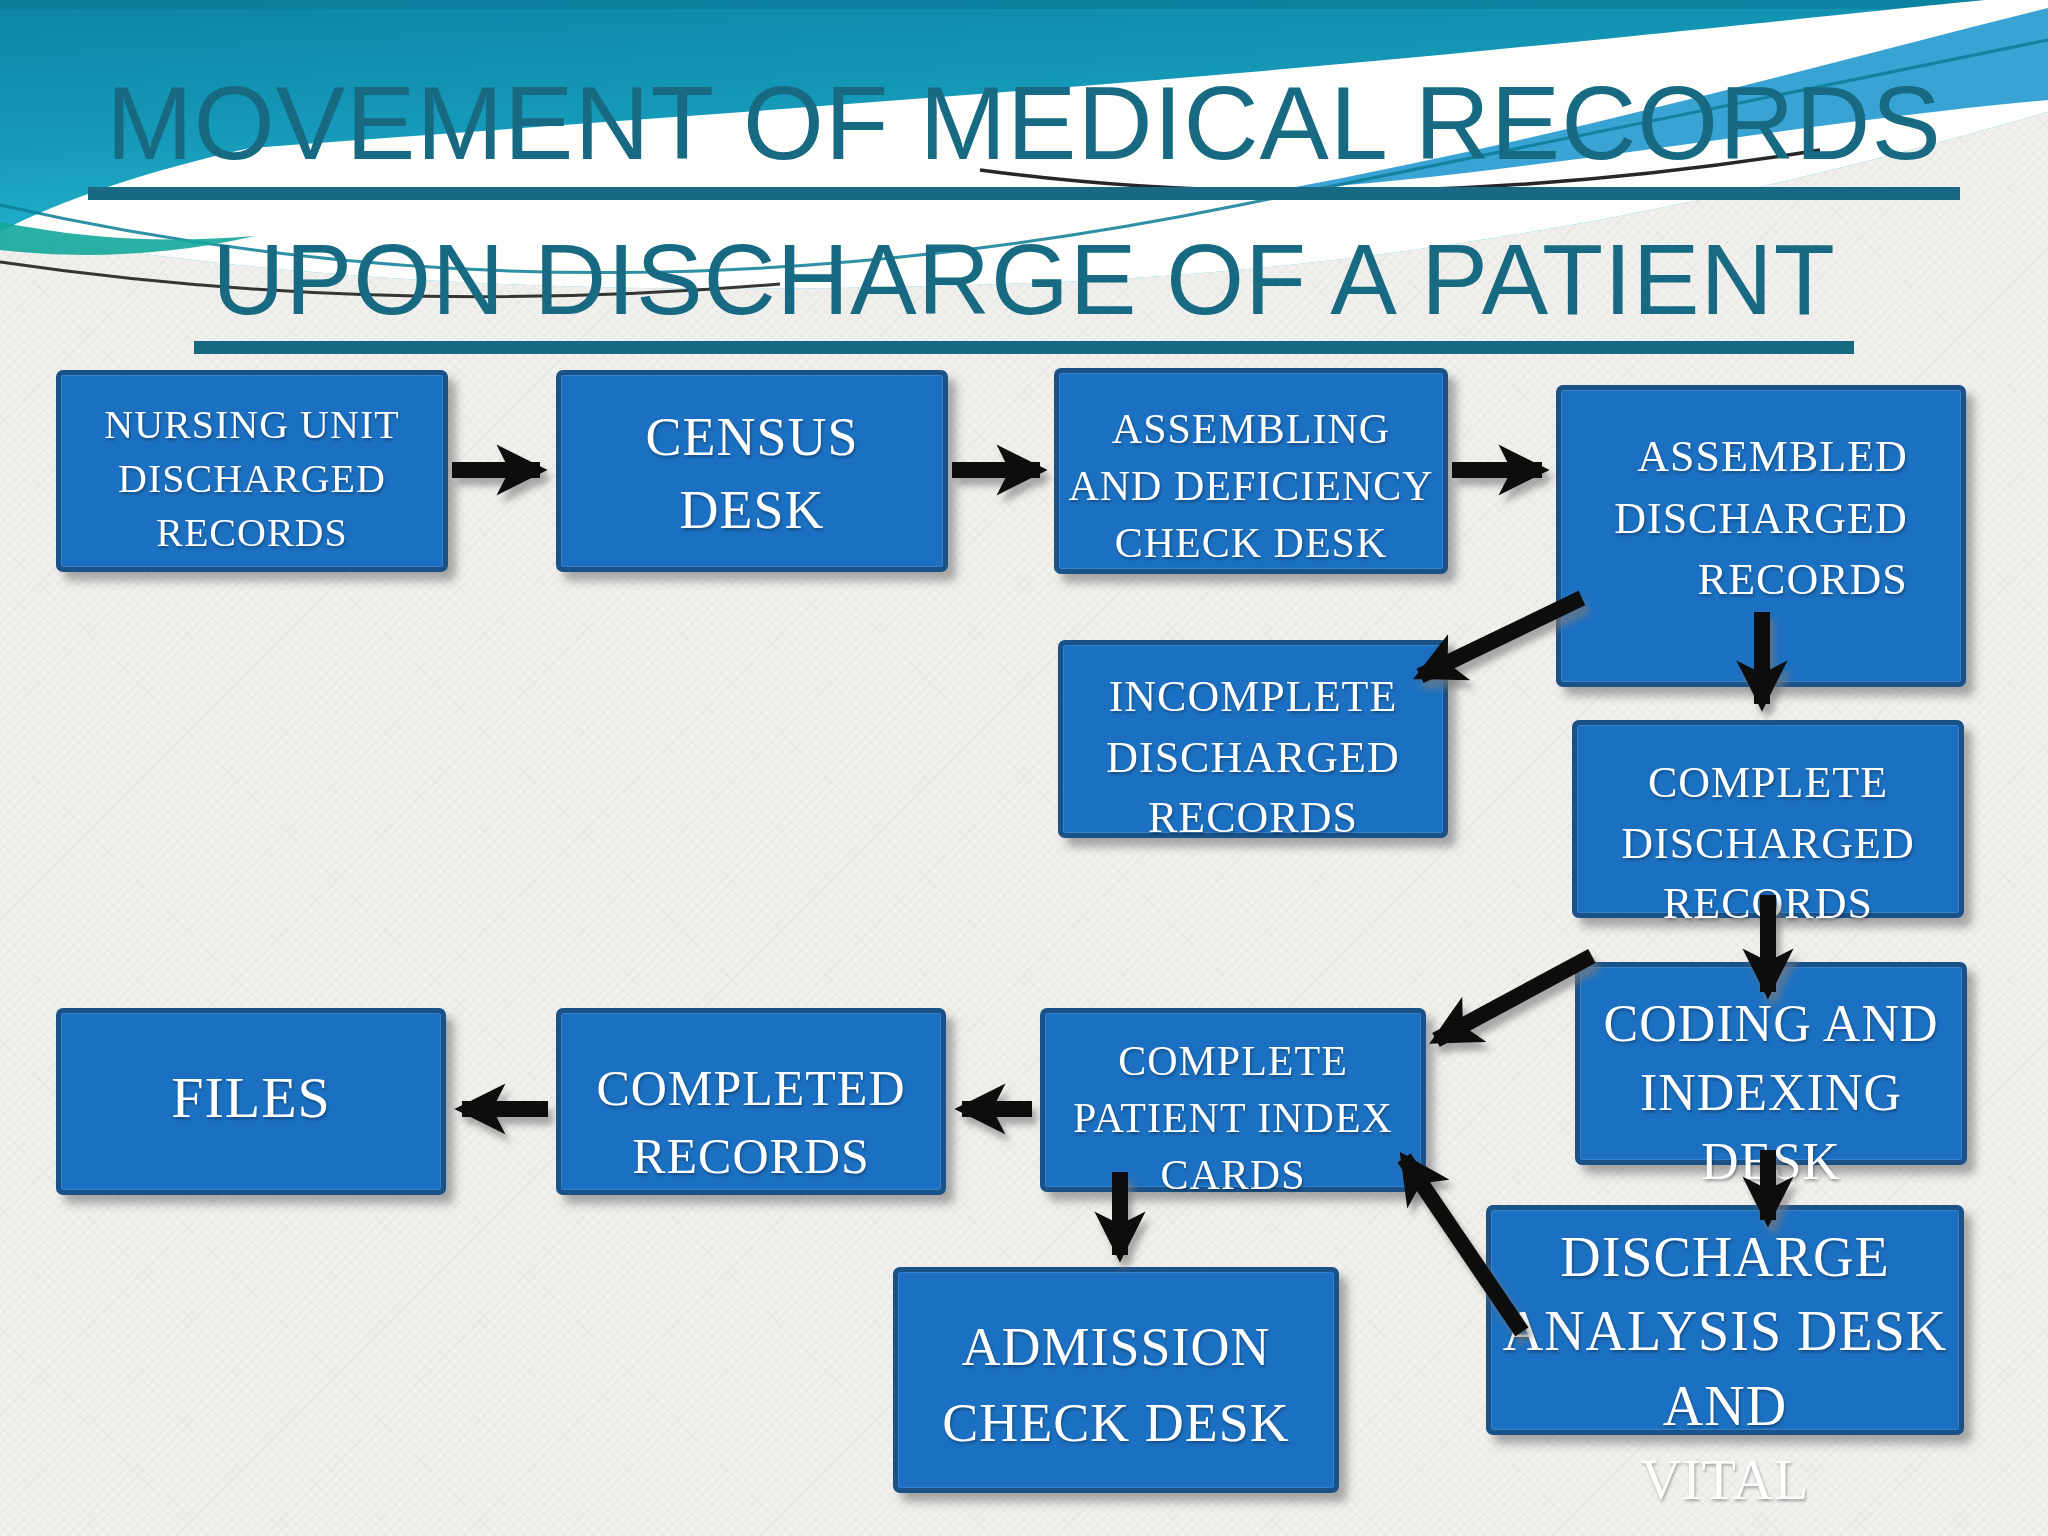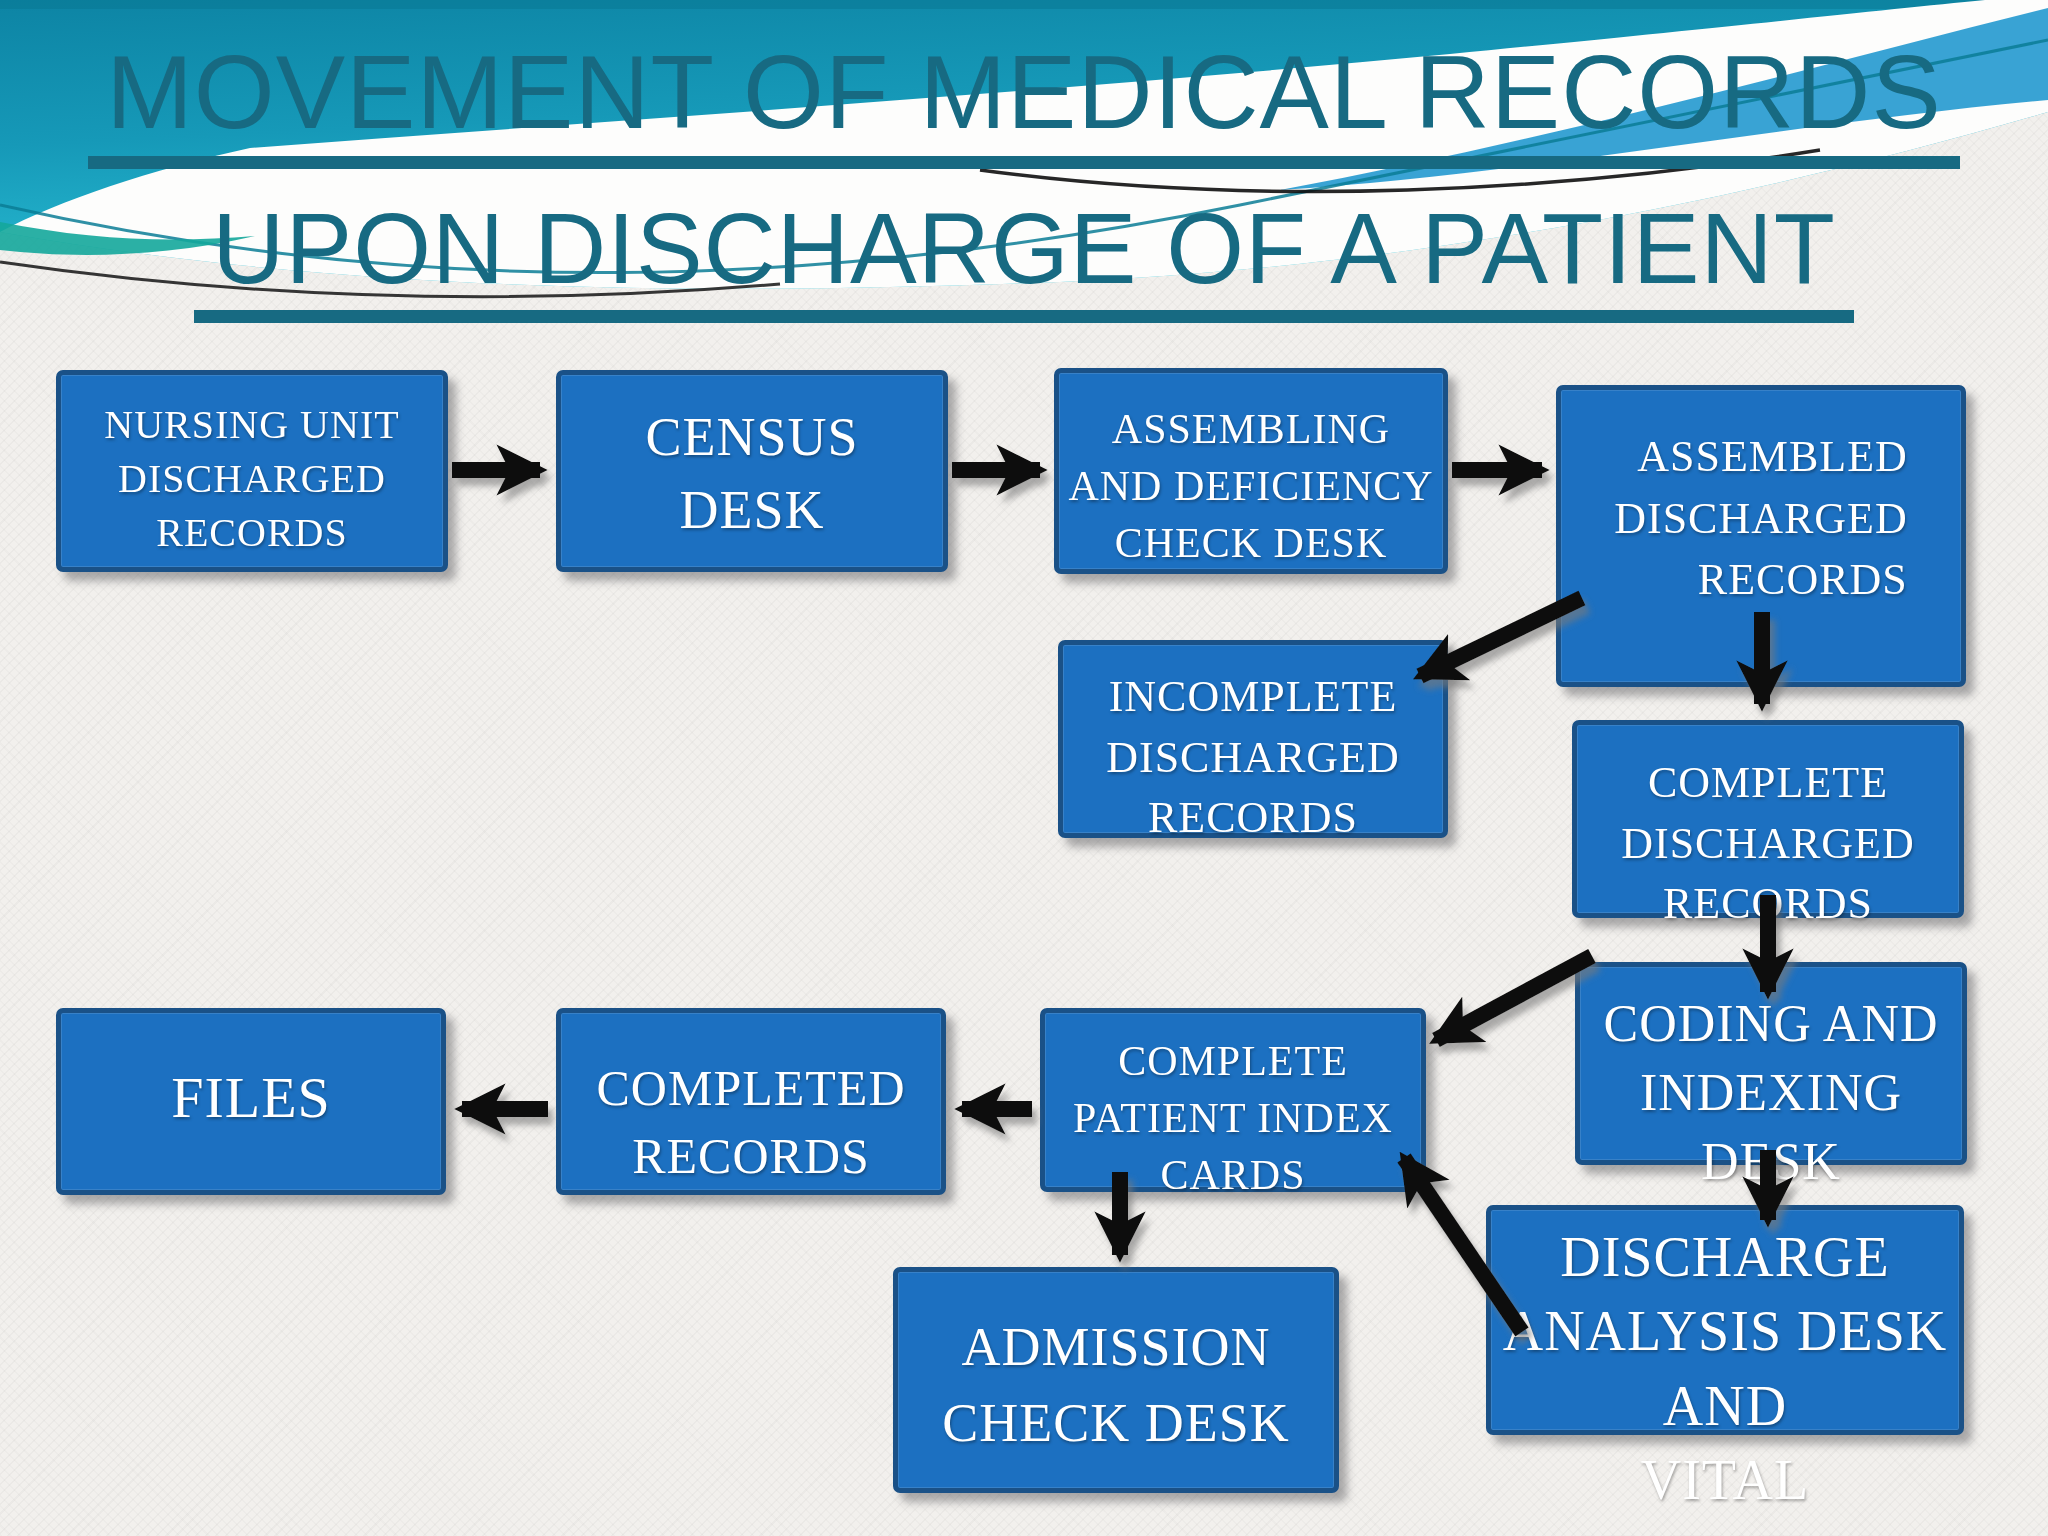--- a/index.html
+++ b/index.html
@@ -15,20 +15,21 @@
   }
   .banner{position:absolute;top:0;left:0;z-index:1;}
   .title-line{
     position:absolute;left:0;width:100%;
     text-align:center;z-index:3;
     color:#176a82;
     font-family:"Liberation Sans",sans-serif;
     font-weight:400;
     letter-spacing:1px;
     line-height:1;
+    margin-top:31px;
   }
   .title-line .u{
     display:inline-block;
     padding:0 18px 12px 18px;
     border-bottom:13px solid #176a82;
   }
   #title1{top:40px;font-size:104px;}
   #title2{top:198px;font-size:100px;}
 
   .node{

